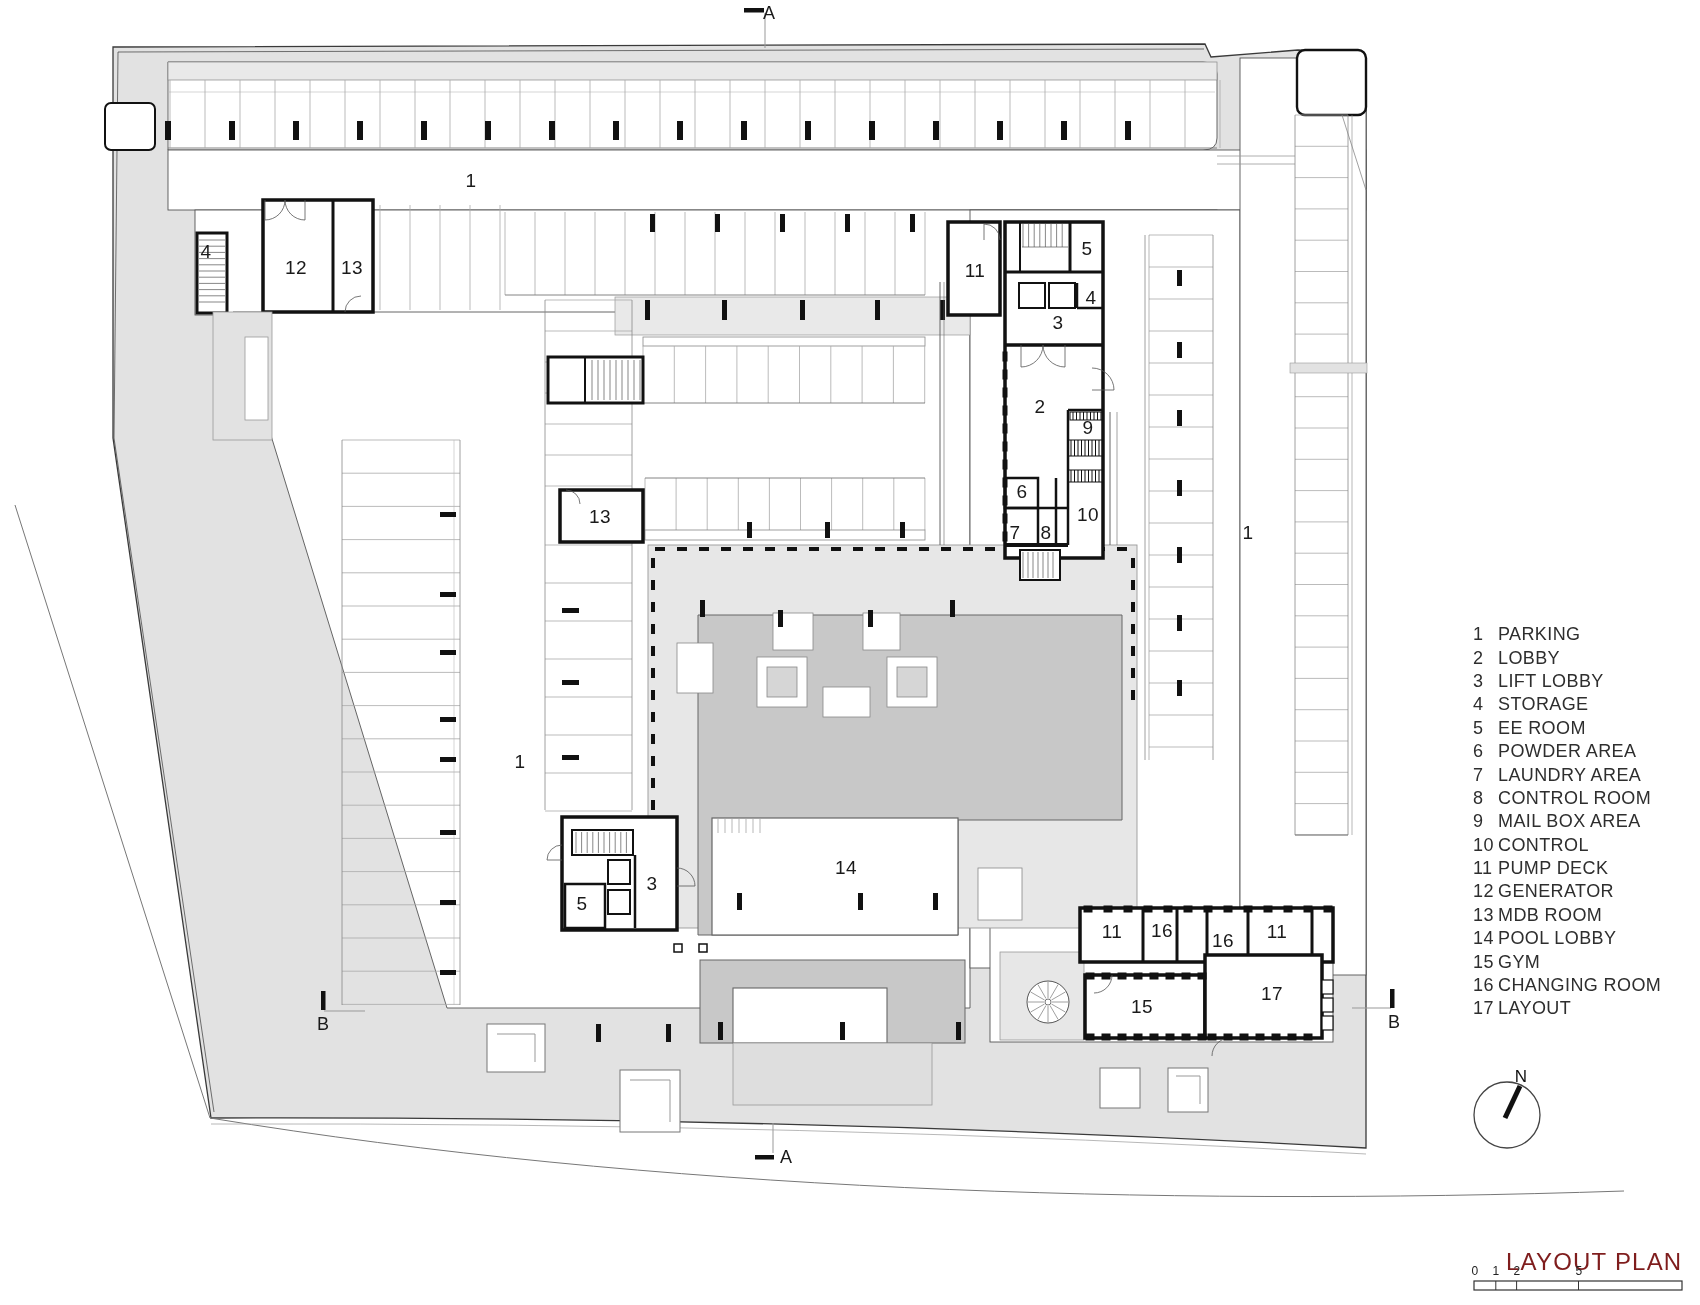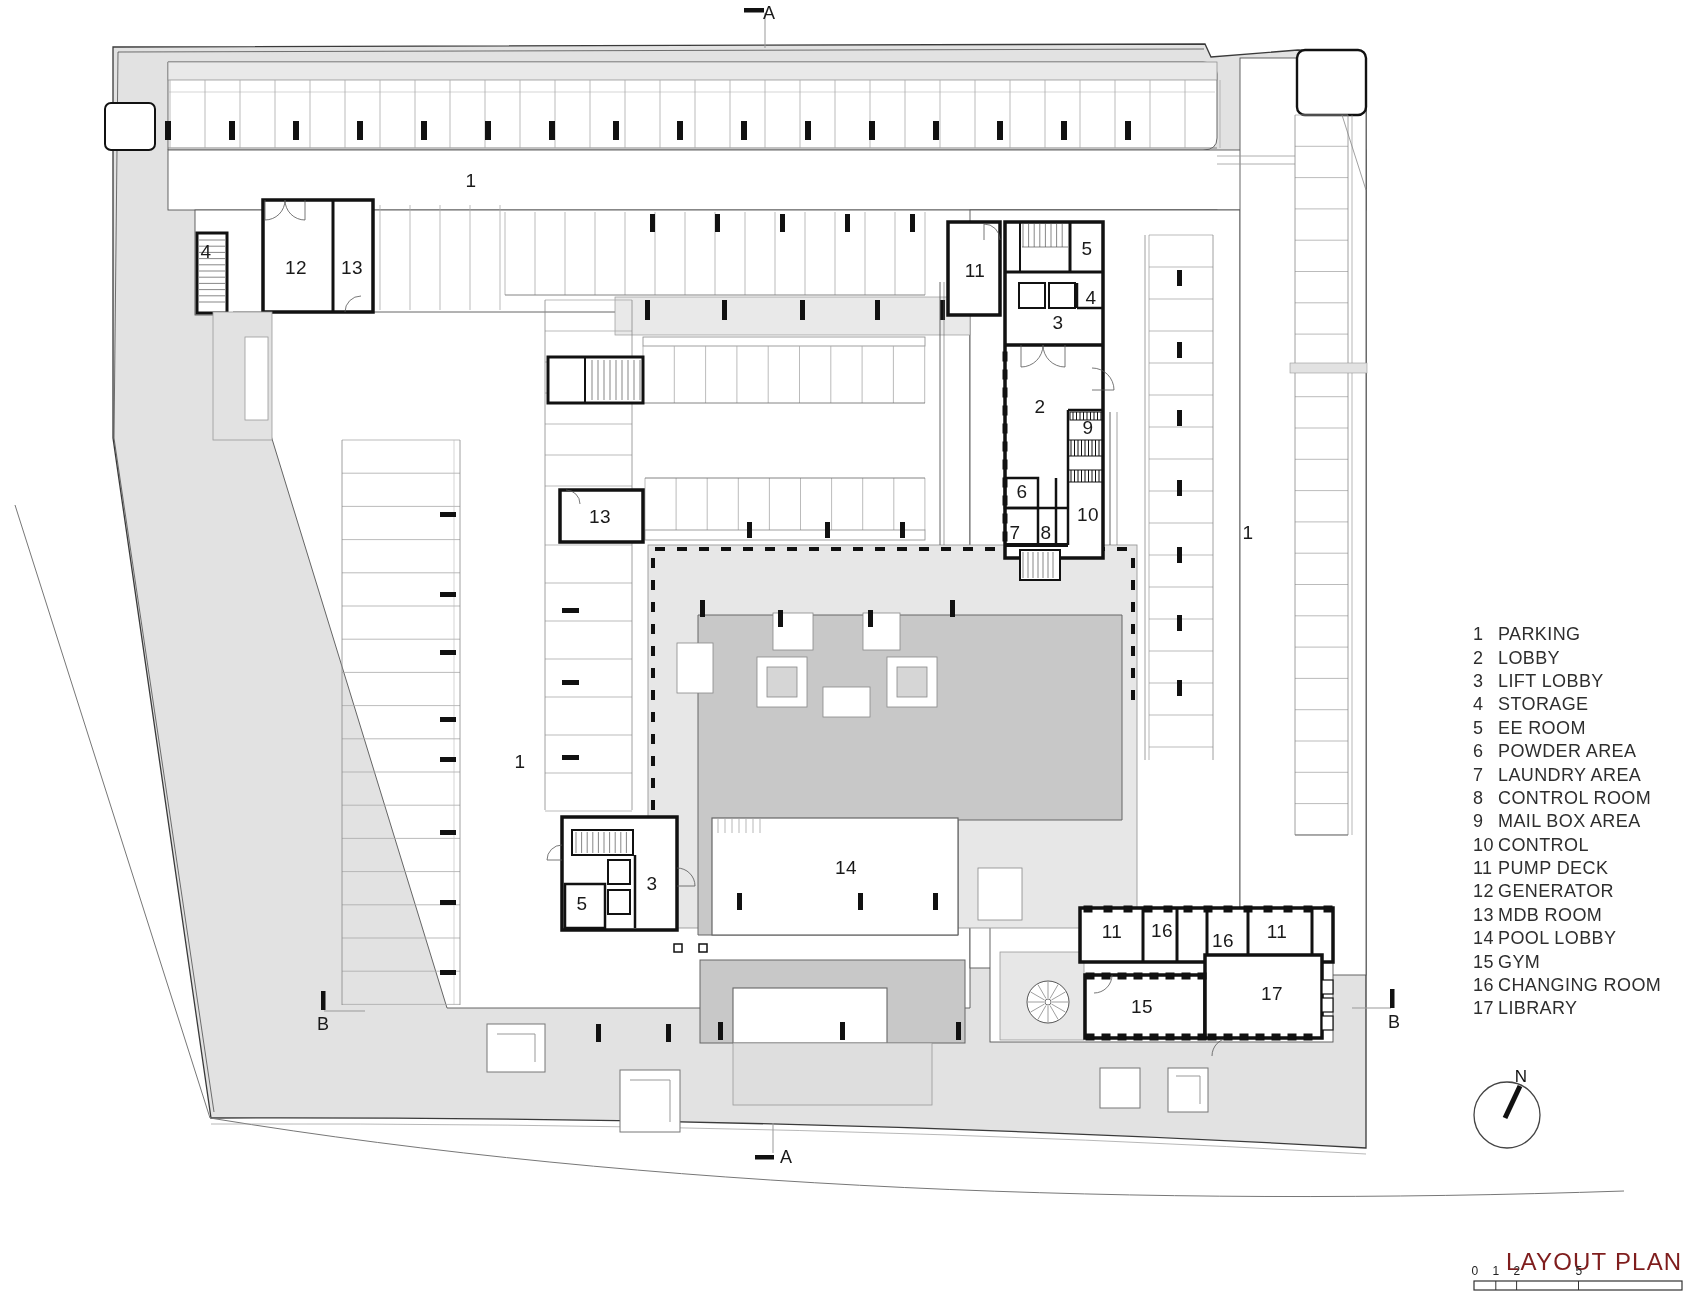--- a/index.html
+++ b/index.html
@@ -762,21 +762,21 @@
       <li>
         <span class="num">15</span>
         <span>GYM</span>
       </li>
       <li>
         <span class="num">16</span>
         <span>CHANGING ROOM</span>
       </li>
       <li>
         <span class="num">17</span>
-        <span>LIBRARY</span>
+        <span>LAYOUT</span>
       </li>
     </ul>
 
   <div id="layout-title">LAYOUT PLAN</div>
   <div id="scale-numbers-layer">
       <span class="scale-num" style="left: 1475px; top: 1278px;">0</span>
       <span class="scale-num" style="left: 1496px; top: 1278px;">1</span>
       <span class="scale-num" style="left: 1517px; top: 1278px;">2</span>
       <span class="scale-num" style="left: 1579px; top: 1278px;">5</span>
       <span class="scale-num" style="left: 1728px; top: 1278px; margin-left: 40px;">10 M</span>

